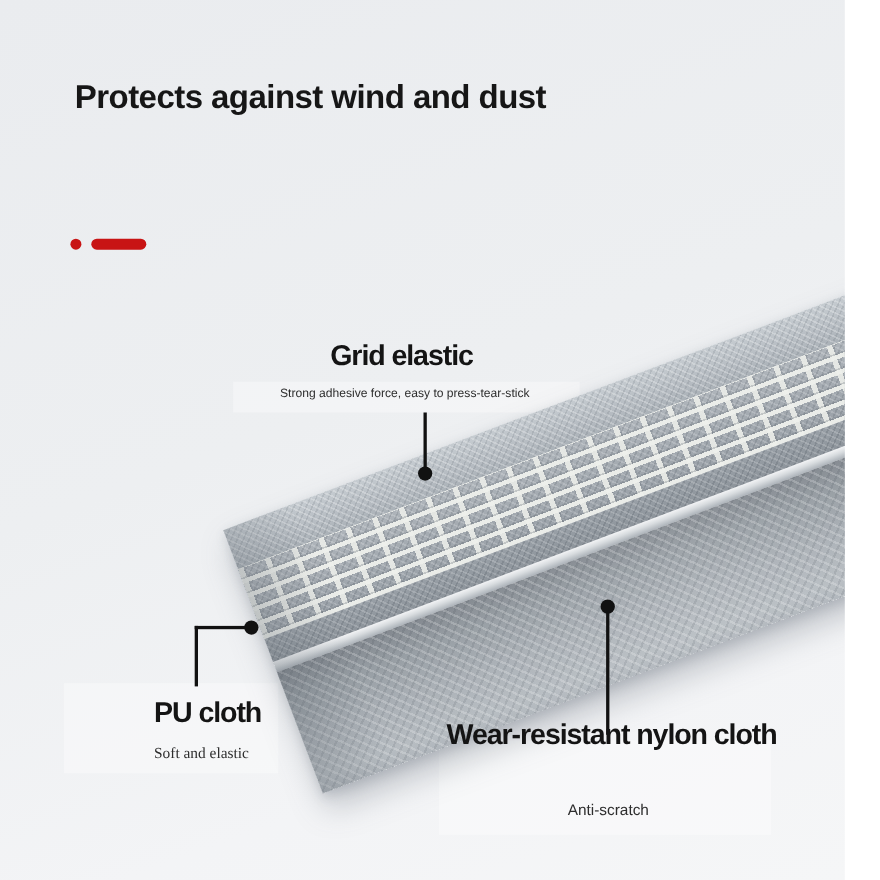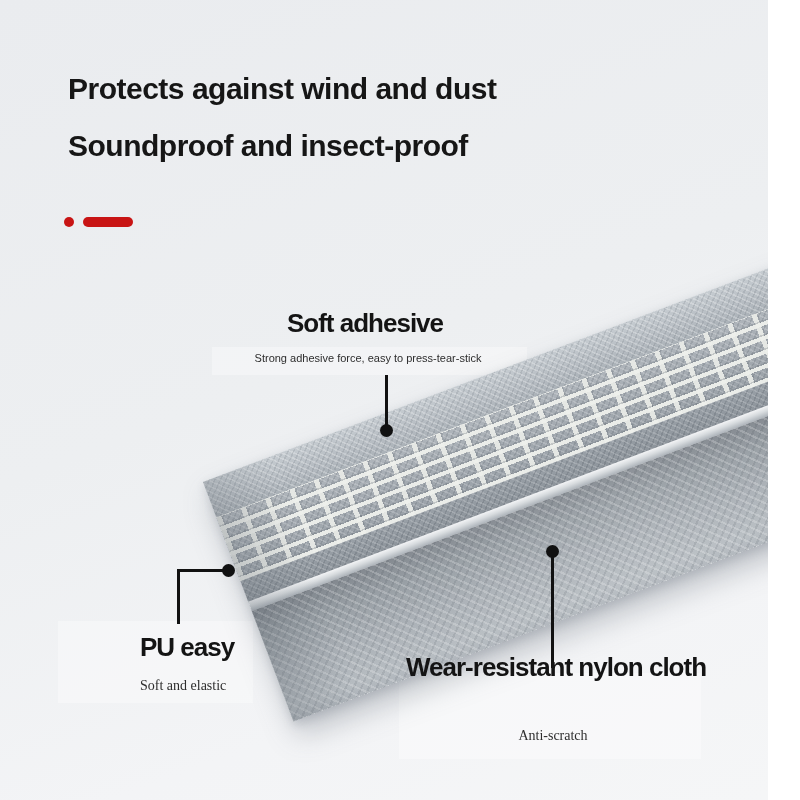--- a/index.html
+++ b/index.html
@@ -96,58 +96,57 @@
   
   #co2-dot{left:222px;top:564px;}
   #co2-hline{left:177px;top:569px;width:51px;height:3px;}
   #co2-vline{left:177px;top:569px;width:3px;height:55px;}
   #co2-label{left:140px;top:632px;}
   #co2-desc{left:140px;top:678px;font-family:Liberation Serif, serif;}
   
   #co3-dot{left:546px;top:545px;}
   #co3-line{left:551px;top:556px;width:3px;height:112px;}
   #co3-label{left:406px;top:652px;}
-  #co3-desc{left:453px;top:728px;width:200px;text-align:center;font-family:Liberation Serif, serif;}
+  #co3-desc{left:453px;top:728px;width:200px;text-align:center;}
 </style>
 </head>
 <body>
 
 <div id="stage">
 
   <div class="title-line" id="title1">Protects against wind and dust</div>
-  <div class="title-line" id="title2">Soundproof and insect-proof</div>
 
   <div class="accent-dot"></div>
   <div class="accent-dash"></div>
 
   <div class="backing" id="backing-a"></div>
   <div class="backing" id="backing-b"></div>
   <div class="backing" id="backing-c"></div>
 
   <div class="strip">
     <div class="band-back"></div>
     <div class="band-mesh"></div>
     <div class="band-lower"></div>
     <div class="band-fold"></div>
     <div class="band-front"></div>
     <div class="strip-shade"></div>
   </div>
 
   <div>
-    <div class="co-label" id="co1-label">Soft adhesive</div>
+    <div class="co-label" id="co1-label">Grid elastic</div>
     <div class="co-desc" id="co1-desc">Strong adhesive force, easy to press-tear-stick</div>
     <div class="leader-line" id="co1-line"></div>
     <div class="leader-dot" id="co1-dot"></div>
   </div>
 
   <div>
     <div class="leader-dot" id="co2-dot"></div>
     <div class="leader-line" id="co2-hline"></div>
     <div class="leader-line" id="co2-vline"></div>
-    <div class="co-label" id="co2-label">PU easy</div>
+    <div class="co-label" id="co2-label">PU cloth</div>
     <div class="co-desc" id="co2-desc">Soft and elastic</div>
   </div>
 
   <div>
     <div class="leader-dot" id="co3-dot"></div>
     <div class="leader-line" id="co3-line"></div>
     <div class="co-label" id="co3-label">Wear-resistant nylon cloth</div>
     <div class="co-desc" id="co3-desc">Anti-scratch</div>
   </div>
 

